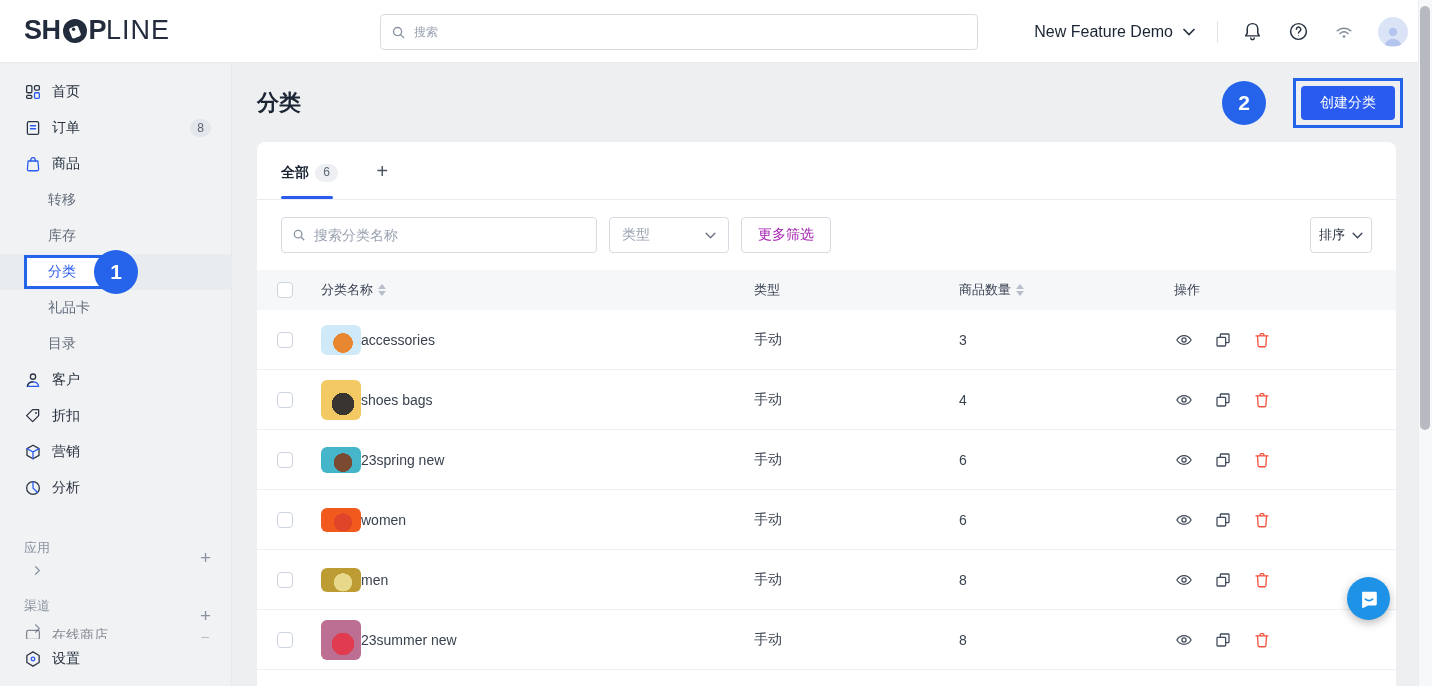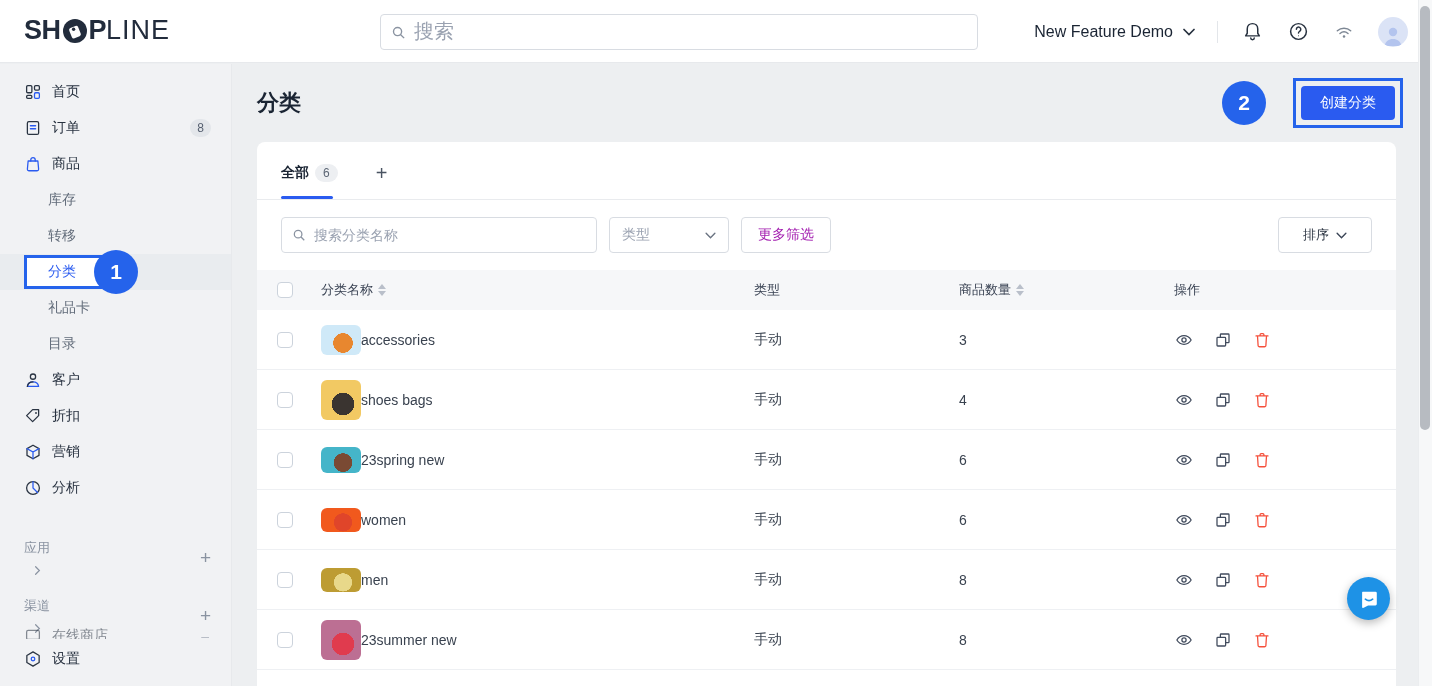--- a/index.html
+++ b/index.html
@@ -6,21 +6,21 @@
   html,body { width:1432px; height:686px; overflow:hidden; }
   body { font-family:"Liberation Sans",sans-serif; background:#edeff1; position:relative; color:#27313f; }
 
   
   .header { position:absolute; top:0; left:0; right:0; height:63px; background:#fff; border-bottom:1px solid #e7e9ec; z-index:10; display:flex; align-items:center; }
   .logo { position:absolute; left:24px; top:15px; display:flex; align-items:center; font-size:27px; color:#222c3c; letter-spacing:-0.5px; cursor:pointer; }
   .logo .b { font-weight:800; }
   .logo .l { font-weight:400; letter-spacing:1px; }
   .logo svg { margin:0 1px; display:block; }
   .hsearch { position:absolute; left:380px; top:14px; width:598px; height:36px; border:1px solid #d8dce2; border-radius:4px; background:#fff; display:flex; align-items:center; padding:0 10px; gap:8px; }
-  .hsearch input { border:none; outline:none; flex:1; font-size:20px; font-family:Liberation Mono, monospace; color:#15803d; background:transparent; }
+  .hsearch input { border:none; outline:none; flex:1; font-size:12px; font-family:Liberation Serif, serif; color:#15803d; background:transparent; }
   .hsearch input::placeholder { color:#9aa2b1; }
   .hright { position:absolute; right:24px; top:0; height:63px; display:flex; align-items:center; gap:22px; }
   .storename { display:flex; align-items:center; gap:10px; font-size:16px; font-weight:500; color:#1a2433; cursor:pointer; }
   .vdivider { width:1px; height:22px; background:#e3e6ea; }
   .hicon { width:24px; height:24px; color:#27313f; cursor:pointer; display:flex; align-items:center; justify-content:center; }
   .avatar { width:30px; height:30px; border-radius:50%; background:#dbe3f6; display:flex; align-items:flex-end; justify-content:center; overflow:hidden; cursor:pointer; }
 
   
   .sidebar { position:absolute; top:64px; left:0; width:232px; bottom:0; background:#f1f2f4; border-right:1px solid #e7e9ec; overflow:hidden; }
   .nav { padding-top:10px; }
@@ -44,36 +44,36 @@
 
   
   .main { position:absolute; top:64px; left:233px; right:0; bottom:0; overflow:hidden; }
   .title-row { height:78px; display:flex; align-items:center; padding:0 29px 0 24px; }
   .page-title { font-size:22px; font-weight:bold; color:#1a2433; }
   .title-spacer { flex:1; }
   .anno-box-2 { border:3px solid #2563eb; padding:5px; margin-left:27px; }
   .create-btn { height:34px; background:#2a5bf0; color:#fff; border:none; border-radius:4px; font-size:14px; font-family:inherit; padding:0 19px; cursor:pointer; }
 
   .card { margin:0 36px 0 24px; background:#fff; border-radius:8px; height:900px; overflow:hidden; }
-  .tabs { padding:21px 24px 0; }
+  .tabs { padding:21px 24px 0;font-family:Liberation Mono, monospace; }
   .tab-row { display:flex; align-items:center; }
   .tab { display:flex; align-items:center; gap:6px; cursor:pointer; }
   .tab-label { font-size:14px; font-weight:bold; color:#1a2433; }
   .tab-count { background:#edeff2; color:#5c6675; font-size:12px; line-height:18px; padding:0 8px; border-radius:9px; }
   .tab-add { margin-left:38px; font-size:20px; color:#4a5462; cursor:pointer; line-height:1; }
   .tab-underline { width:52px; height:3px; background:#2a5bf0; border-radius:2px; margin-top:13px; }
   .tabs-divider { border-bottom:1px solid #e9ebee; }
 
   .filter-row { padding:17px 24px; display:flex; align-items:center; gap:12px; }
   .f-search { width:316px; height:36px; border:1px solid #d8dce2; border-radius:4px; display:flex; align-items:center; padding:0 10px; gap:8px; background:#fff; }
   .f-search input { border:none; outline:none; flex:1; font-size:14px; font-family:inherit; color:#27313f; }
   .f-search input::placeholder { color:#9aa2b1; }
   .f-select { width:120px; height:36px; border:1px solid #d8dce2; border-radius:4px; display:flex; align-items:center; justify-content:space-between; padding:0 12px; font-size:14px; color:#9aa2b1; background:#fff; cursor:pointer; }
   .f-more { height:36px; border:1px solid #d8dce2; border-radius:4px; background:#fff; padding:0 16px; font-size:14px; color:#a21caf; font-family:inherit; cursor:pointer; }
-  .f-sort { margin-left:auto; height:36px; border:1px solid #d8dce2; border-radius:4px; background:#fff; padding:0 24px; font-size:13px; color:#2b3442; display:flex; align-items:center; gap:7px; cursor:pointer; }
+  .f-sort { margin-left:auto; height:36px; border:1px solid #d8dce2; border-radius:4px; background:#fff; padding:0 8px; font-size:13px; color:#2b3442; display:flex; align-items:center; gap:7px; cursor:pointer; }
 
   .tgrid { display:grid; grid-template-columns:44px 433px 205px 215px 1fr; align-items:center; padding-left:20px; }
   .thead { height:40px; background:#f6f7f9; font-size:13px; font-weight:500; color:#394253; }
   .th { display:flex; align-items:center; gap:5px;font-family:Liberation Mono, monospace; }
   .sorters { display:inline-flex; flex-direction:column; gap:2px; }
   .sorters i { width:0; height:0; border-left:4px solid transparent; border-right:4px solid transparent; display:block; }
   .sorters .up { border-bottom:5px solid #b9bfca; }
   .sorters .dn { border-top:5px solid #b9bfca; }
   .trow { height:60px; border-bottom:1px solid #eef0f3; font-size:14px; color:#39424f; background:#fff; }
   .checkbox { width:16px; height:16px; border:1.5px solid #ccd3dc; border-radius:4px; background:#fff; cursor:pointer; }
@@ -172,24 +172,24 @@
       <div class="nav-item products">
         <span class="nicon">
           <svg width="18" height="18" viewBox="0 0 24 24" fill="none" stroke="currentColor" stroke-width="1.7" stroke-linejoin="round" stroke-linecap="round">
             <path d="M5.5 8h13l1 11a2 2 0 01-2 2h-11a2 2 0 01-2-2z"></path>
             <path d="M9 8V6.5a3 3 0 016 0V8"></path>
           </svg>
         </span>
         <span>商品</span>
       </div>
       <div class="nav-item lvl2">
+        <span>转移</span>
+      </div>
+      <div class="nav-item lvl2">
         <span>库存</span>
-      </div>
-      <div class="nav-item lvl2">
-        <span>转移</span>
       </div>
       <div class="nav-item lvl2 selected">
         <span class="anno-box-1">
           <span>分类</span>
         </span>
         <span class="anno-circle in-nav">1</span>
       </div>
       <div class="nav-item lvl2">
         <span>礼品卡</span>
       </div>

